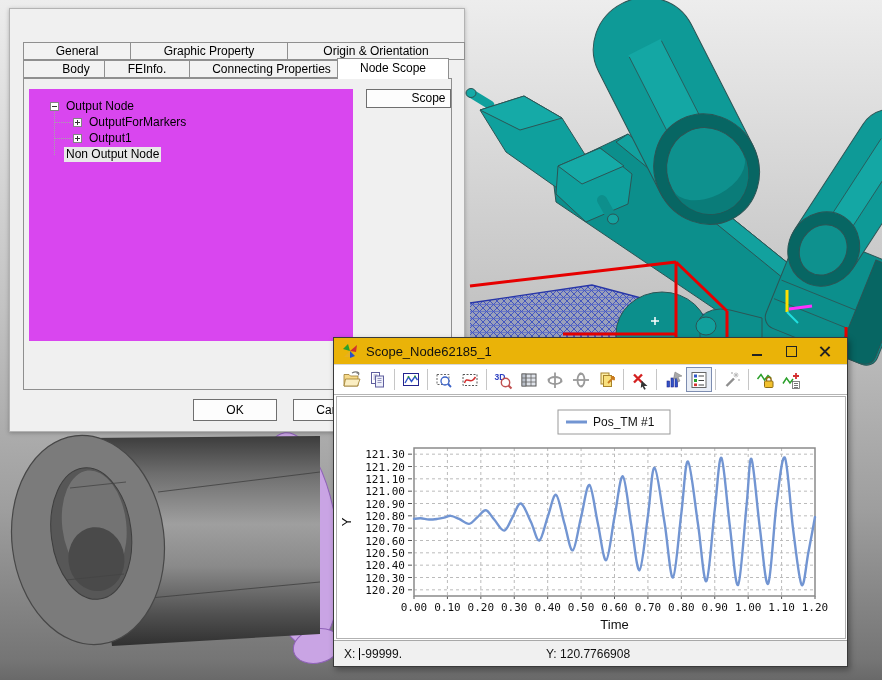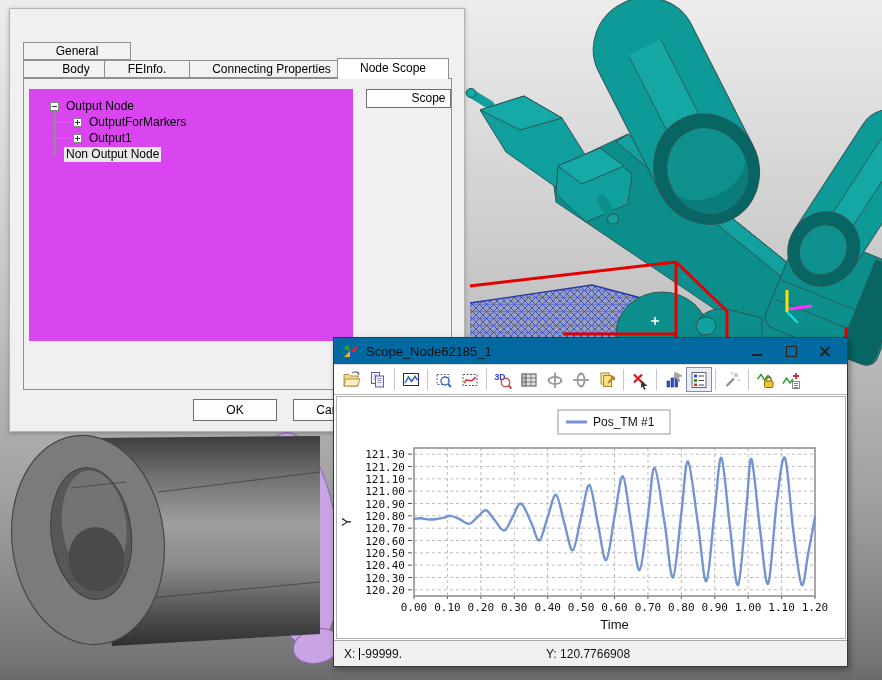--- a/index.html
+++ b/index.html
@@ -30,21 +30,21 @@
   .guide-h{position:absolute;border-top:1px dotted #a6a6a6;height:0;}
   .dbtn{position:absolute;background:#fdfdfd;border:1px solid #6f6f6f;font-size:12px;
         color:#000;text-align:center;}
   .scope-btn{left:356px;top:80px;width:85px;height:19px;line-height:17px;z-index:2;padding-left:40px;}
   .ok-btn{left:183px;top:390px;width:84px;height:22px;line-height:20px;}
   .cancel-btn{left:283px;top:390px;width:84px;height:22px;line-height:20px;}
 
   
   .scope-window{position:absolute;left:333px;top:337px;width:515px;height:330px;z-index:20;
                 background:#fff;border:1px solid #3a3a3a;box-shadow:2px 3px 6px rgba(0,0,0,.35);}
-  .scope-titlebar{position:absolute;left:0;top:0;right:0;height:26px;background:#0369a1;
+  .scope-titlebar{position:absolute;left:0;top:0;right:0;height:26px;background:#eab308;
                   display:flex;align-items:center;padding-left:8px;}
   .scope-title{font-size:13px;color:#111;margin-left:8px;flex:1;}
   .wbtn{width:24px;height:18px;position:relative;display:inline-block;margin-right:10px;}
   .wbtn.min::after{content:'';position:absolute;left:7px;width:10px;bottom:4px;height:2px;background:#222;}
   .wbtn.max::after{content:'';position:absolute;left:7px;top:4px;width:9px;height:9px;border:1.6px solid #222;}
   .wbtn.close::before,.wbtn.close::after{content:'';position:absolute;left:11px;top:3px;width:2px;height:13px;background:#222;}
   .wbtn.close::before{transform:rotate(45deg);}
   .wbtn.close::after{transform:rotate(-45deg);}
   .scope-toolbar{position:absolute;left:0;top:26px;right:0;height:31px;border-top:1px solid #d8d8d8;
                  border-bottom:1px solid #b5b5b5;display:flex;align-items:center;padding-left:5px;}
@@ -173,20 +173,22 @@
         <ellipse cx="96" cy="526" rx="32" ry="55" fill="#737373"></ellipse>
         <ellipse cx="94" cy="560" rx="28" ry="32" fill="#4a4a4a"></ellipse>
       </g>
       <path d="M70,488 L126,482 M66,580 L124,574" stroke="#444" stroke-width="0.8" fill="none"></path>
     </g>
   </svg>
 
   <div class="dialog">
 
     <div class="tab" style="left:13px;top:33px;width:108px;">General</div>
+    <div class="tab" style="left:120px;top:33px;width:158px;">Graphic Property</div>
+    <div class="tab" style="left:277px;top:33px;width:178px;">Origin &amp; Orientation</div>
 
     <div class="tab" style="left:13px;top:51px;width:106px;">Body</div>
     <div class="tab" style="left:94px;top:51px;width:86px;">FEInfo.</div>
     <div class="tab" style="left:179px;top:51px;width:165px;">Connecting Properties</div>
     <div class="tab active" style="left:327px;top:49px;width:112px;height:21px;line-height:19px;">Node Scope</div>
 
     <div class="tab-panel"></div>
 
     <div class="tree-box">
       <div class="guide-v" style="left:20px;top:14px;height:47px;"></div>

